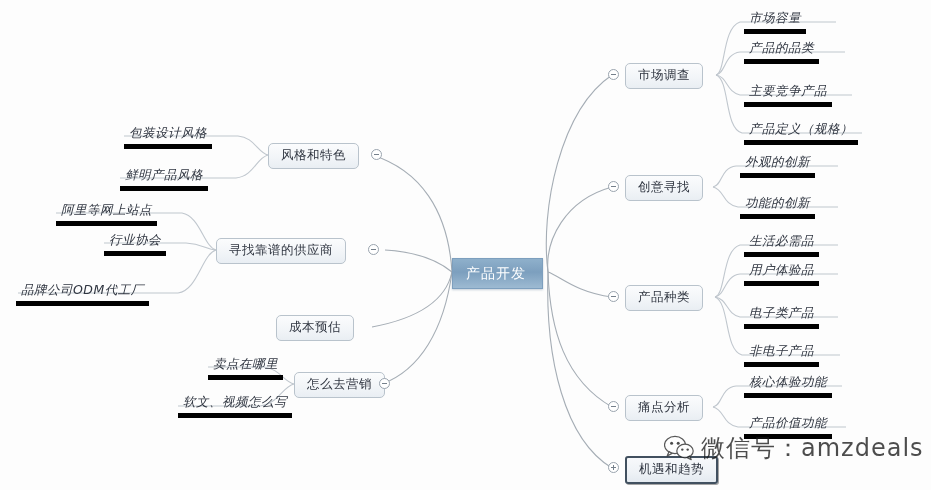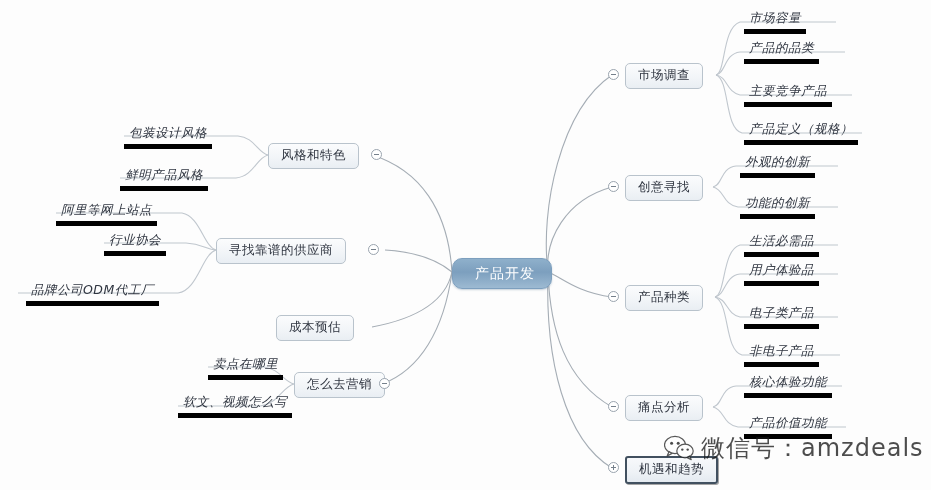--- a/index.html
+++ b/index.html
@@ -28,22 +28,22 @@
 
   
   .node {
     position: absolute;
     white-space: nowrap;
     line-height: 1;
   }
 
   
   .root {
-    padding: 7px 16px 8px 22px;
-    border-radius: 10px;
+    padding: 7px 16px 8px 13px;
+    border-radius: 0;
     background: linear-gradient(180deg, #8fb0cb 0%, #7c9fbe 45%, #9dbad2 100%);
     border: 1px solid #7d9fbe;
     color: #ffffff;
     font-size: 14px;
     letter-spacing: 1px;
     box-shadow: 0 1px 2px rgba(90,120,150,.35);
   }
 
   
   .branch {
@@ -200,21 +200,21 @@
   <div class="handle" style="left:371px; top:149px;"></div>
 
   <div class="node leaf" style="left:124px; top:125px;">包装设计风格</div>
   <div class="node leaf" style="left:120px; top:167px;">鲜明产品风格</div>
 
   <div class="node branch" style="left:216px; top:238px;">寻找靠谱的供应商</div>
   <div class="handle" style="left:368px; top:244px;"></div>
 
   <div class="node leaf" style="left:56px; top:202px;">阿里等网上站点</div>
   <div class="node leaf" style="left:104px; top:232px;">行业协会</div>
-  <div class="node leaf" style="left:26px; top:282px;">品牌公司ODM代工厂</div>
+  <div class="node leaf" style="left:16px; top:282px;">品牌公司ODM代工厂</div>
 
   <div class="node branch" style="left:276px; top:315px;">成本预估</div>
 
   <div class="node branch" style="left:294px; top:372px;">怎么去营销</div>
   <div class="handle" style="left:379px; top:378px;"></div>
 
   <div class="node leaf" style="left:208px; top:356px;">卖点在哪里</div>
   <div class="node leaf" style="left:178px; top:394px;">软文、视频怎么写</div>
 
   <div id="watermark">

